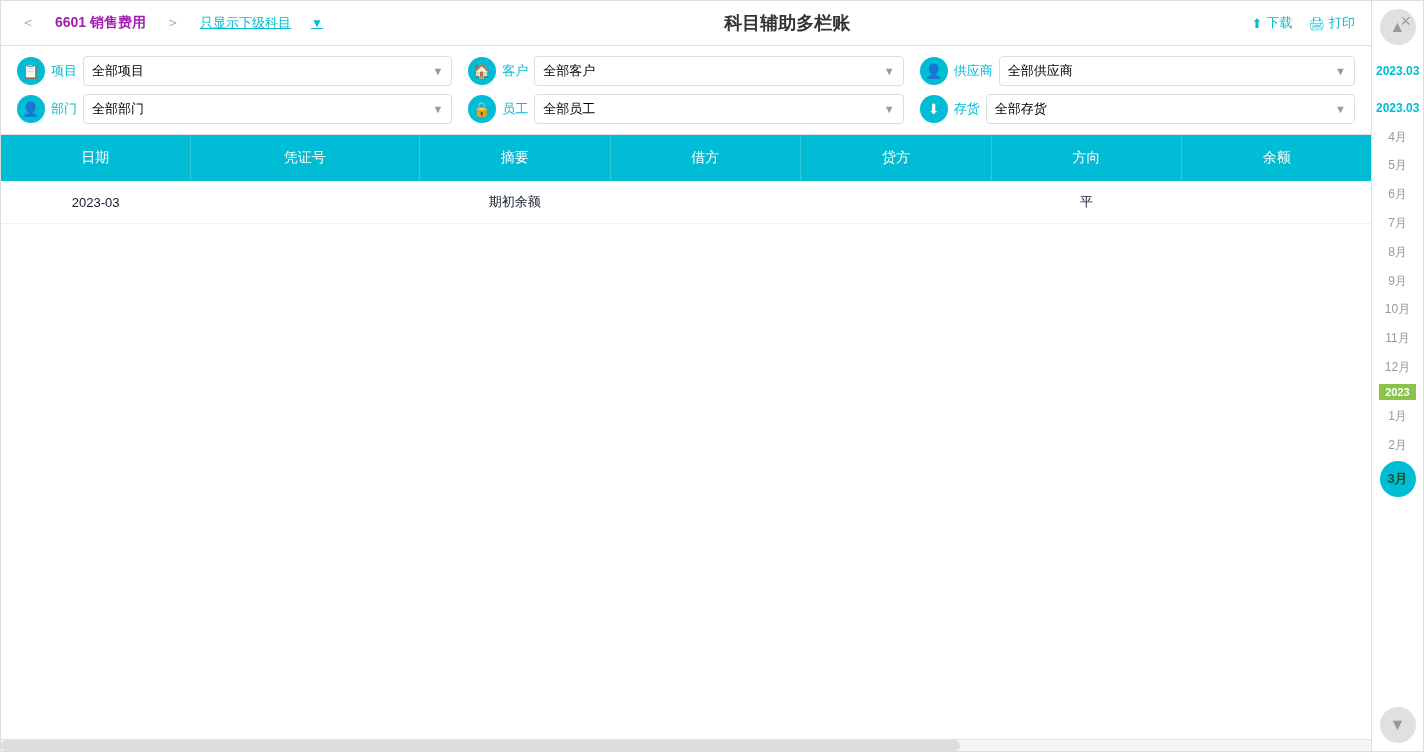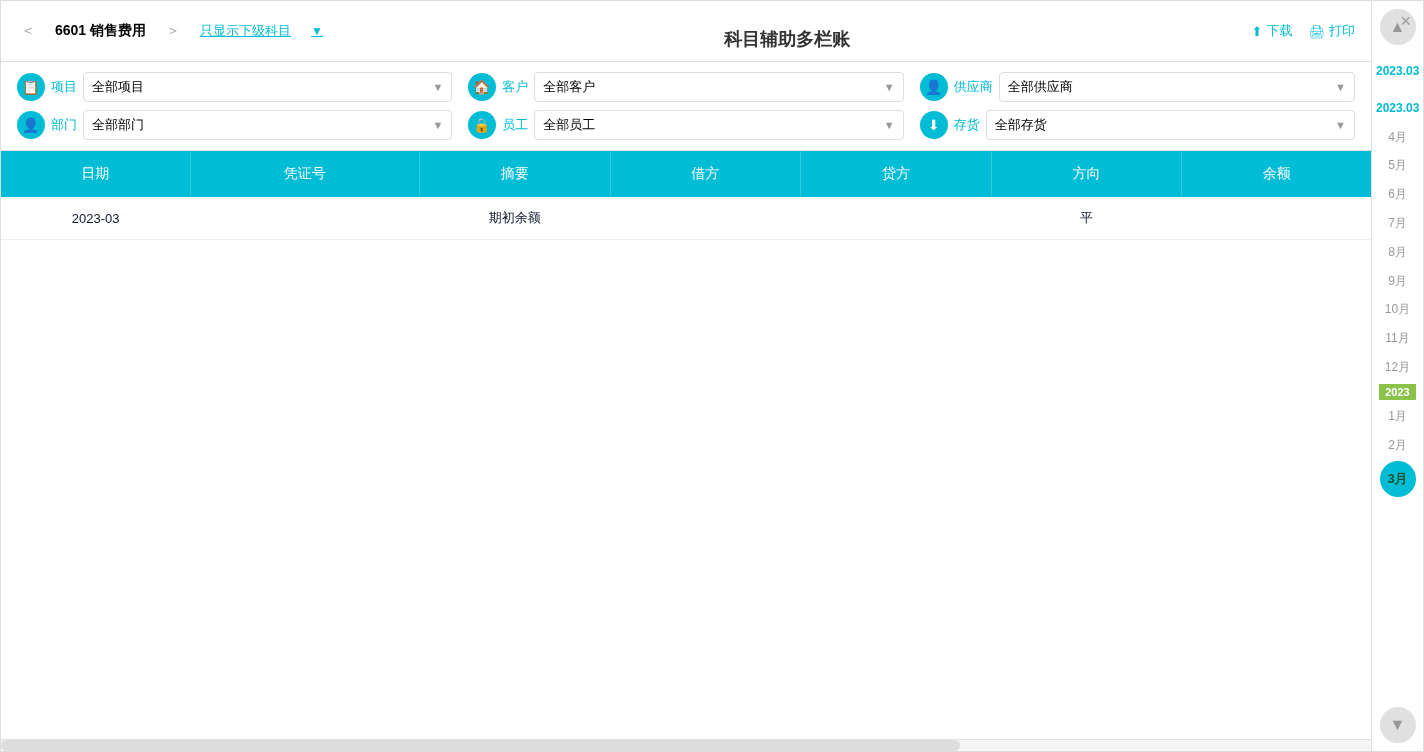--- a/index.html
+++ b/index.html
@@ -41,21 +41,21 @@
     .nav-btn {
       color: #999;
       font-size: 14px;
       cursor: pointer;
       padding: 2px 4px;
       background: none;
       border: none;
     }
     .account-code {
       font-size: 14px;
-      color: #000000;
+      color: #a21caf;
       font-weight: bold;
       padding: 2px 8px;
     }
     .show-sub {
       display: flex;
       align-items: center;
       gap: 20px;
       color: #00bcd4;
       text-decoration: underline;
       cursor: pointer;
@@ -65,21 +65,20 @@
     .show-sub-arrow {
       color: #00bcd4;
       font-size: 12px;
     }
     .page-title {
       flex: 1;
       text-align: center;
       font-size: 18px;
       color: #333;
       font-weight: bold;
-      margin-top: 16px;
     }
     .action-btns {
       display: flex;
       gap: 16px;
       align-items: center;
     }
     .action-btn {
       display: flex;
       align-items: center;
       gap: 4px;

